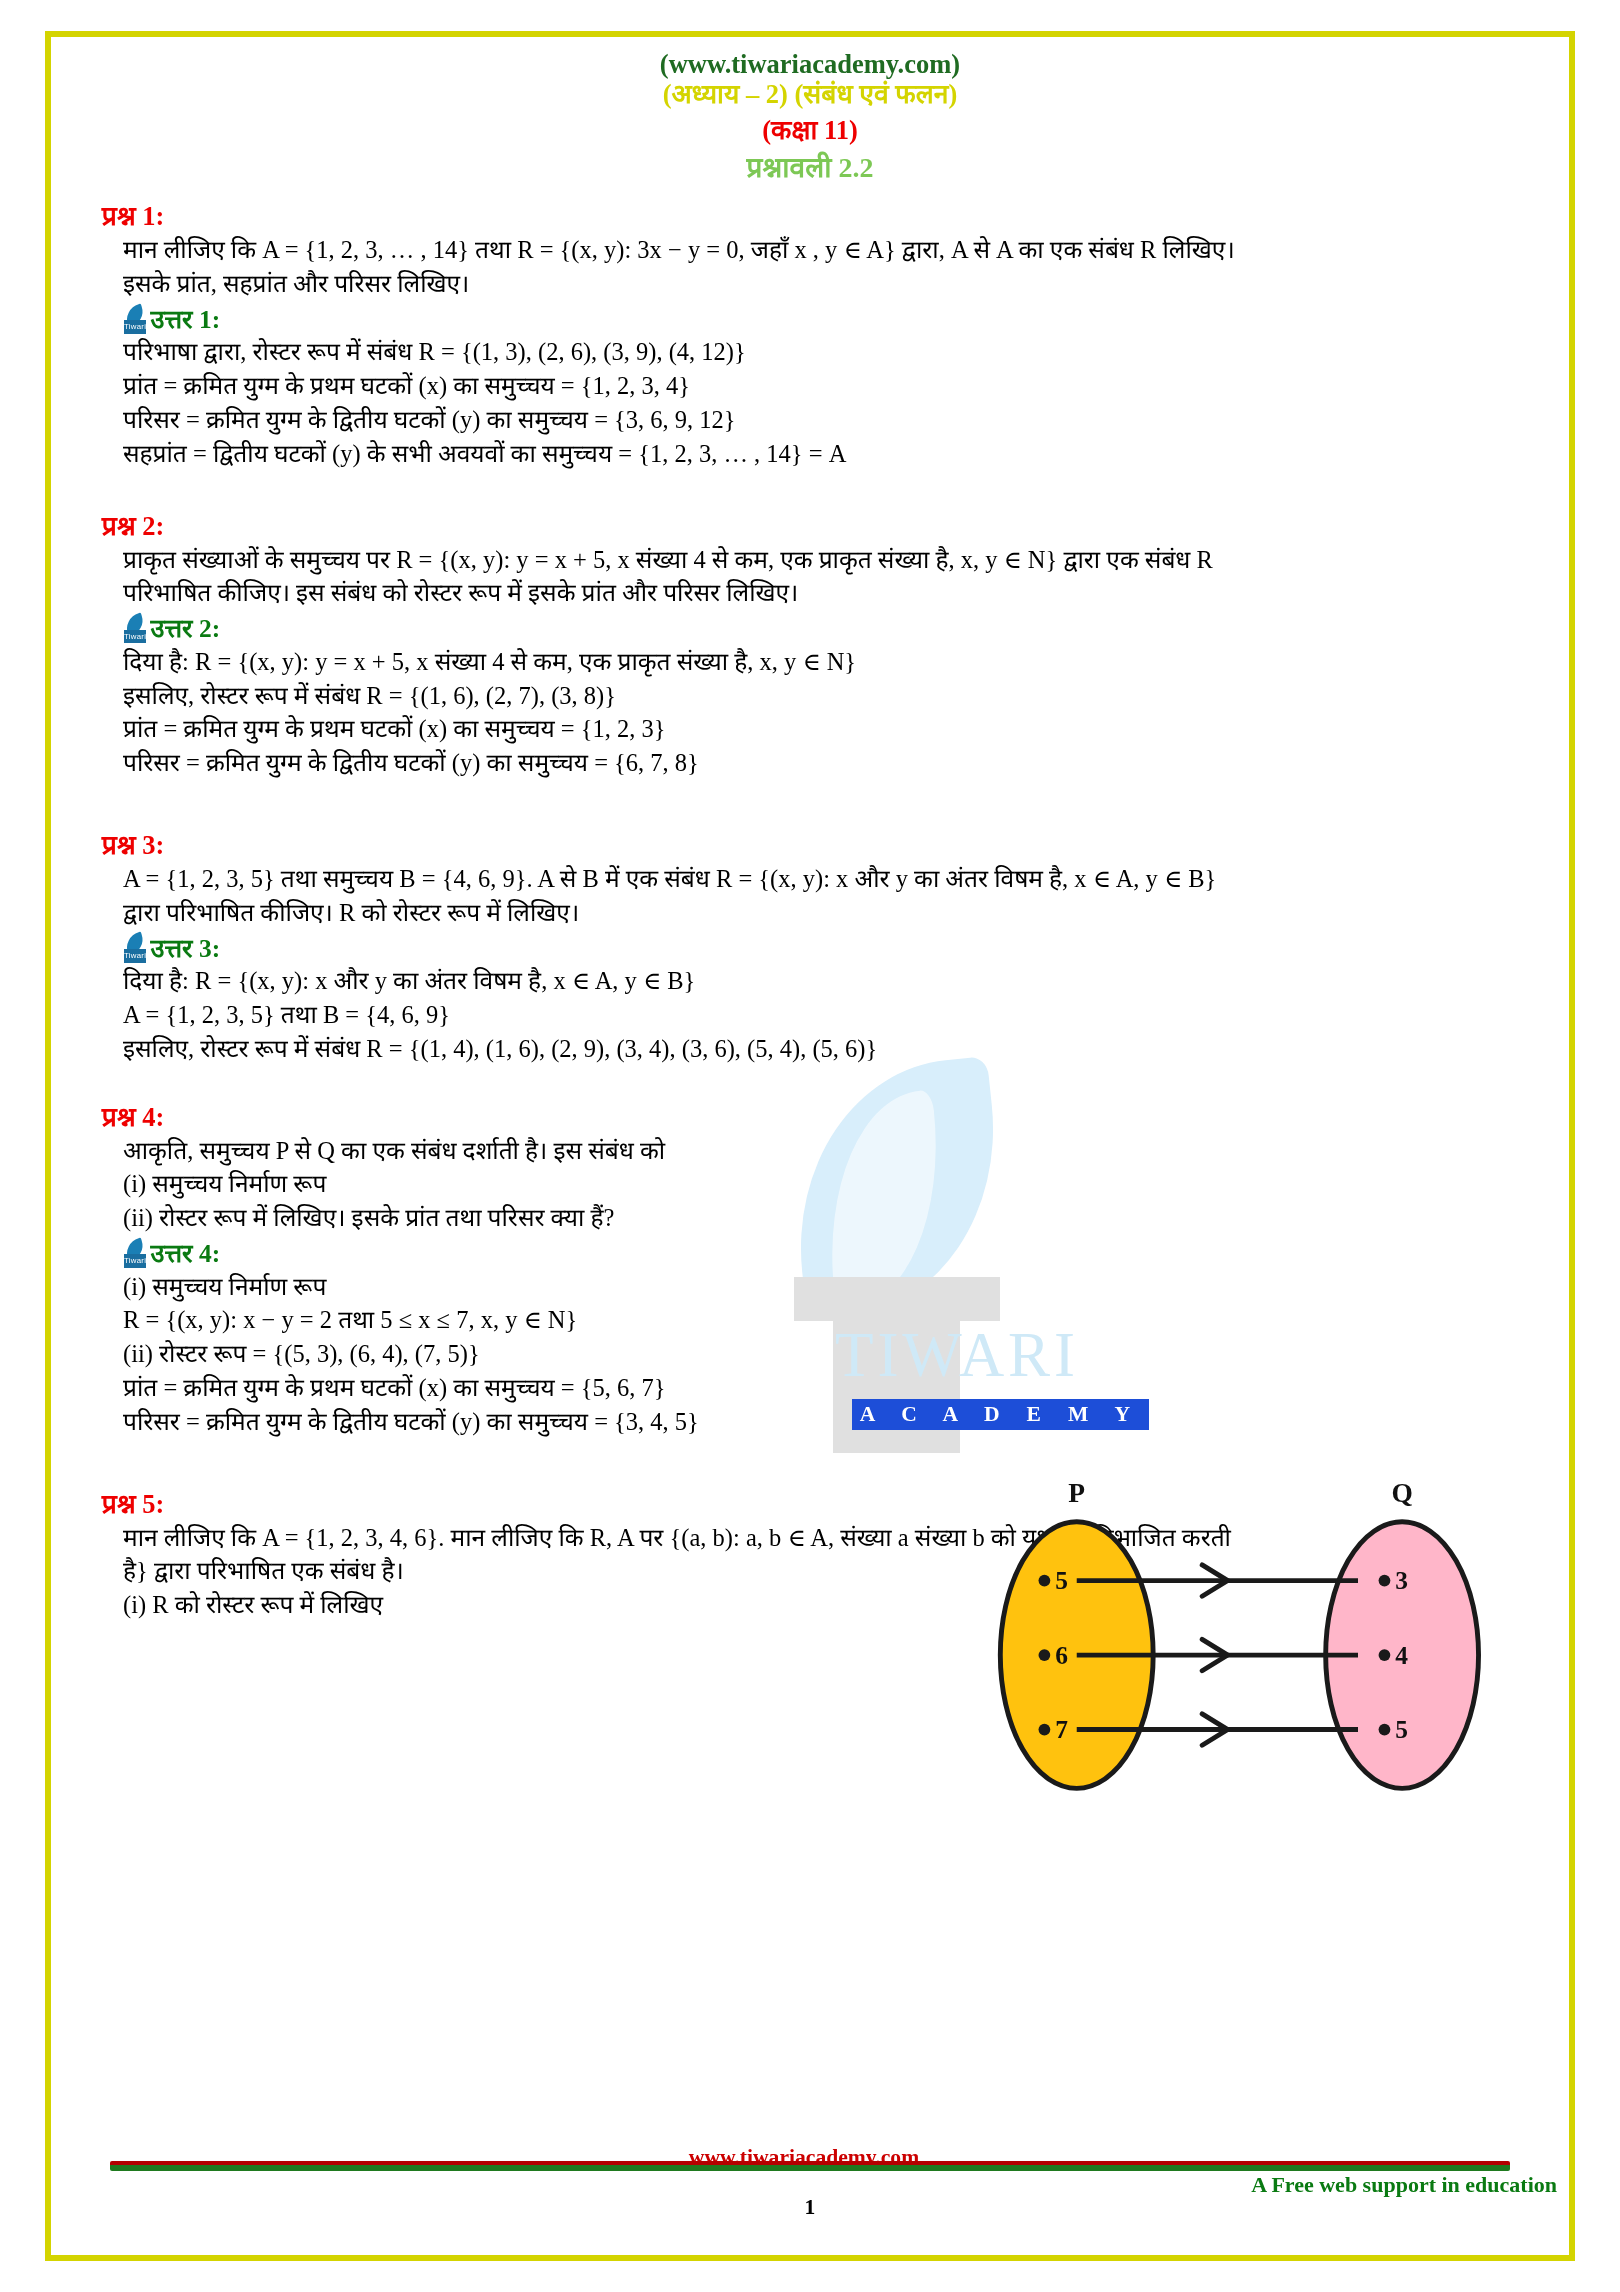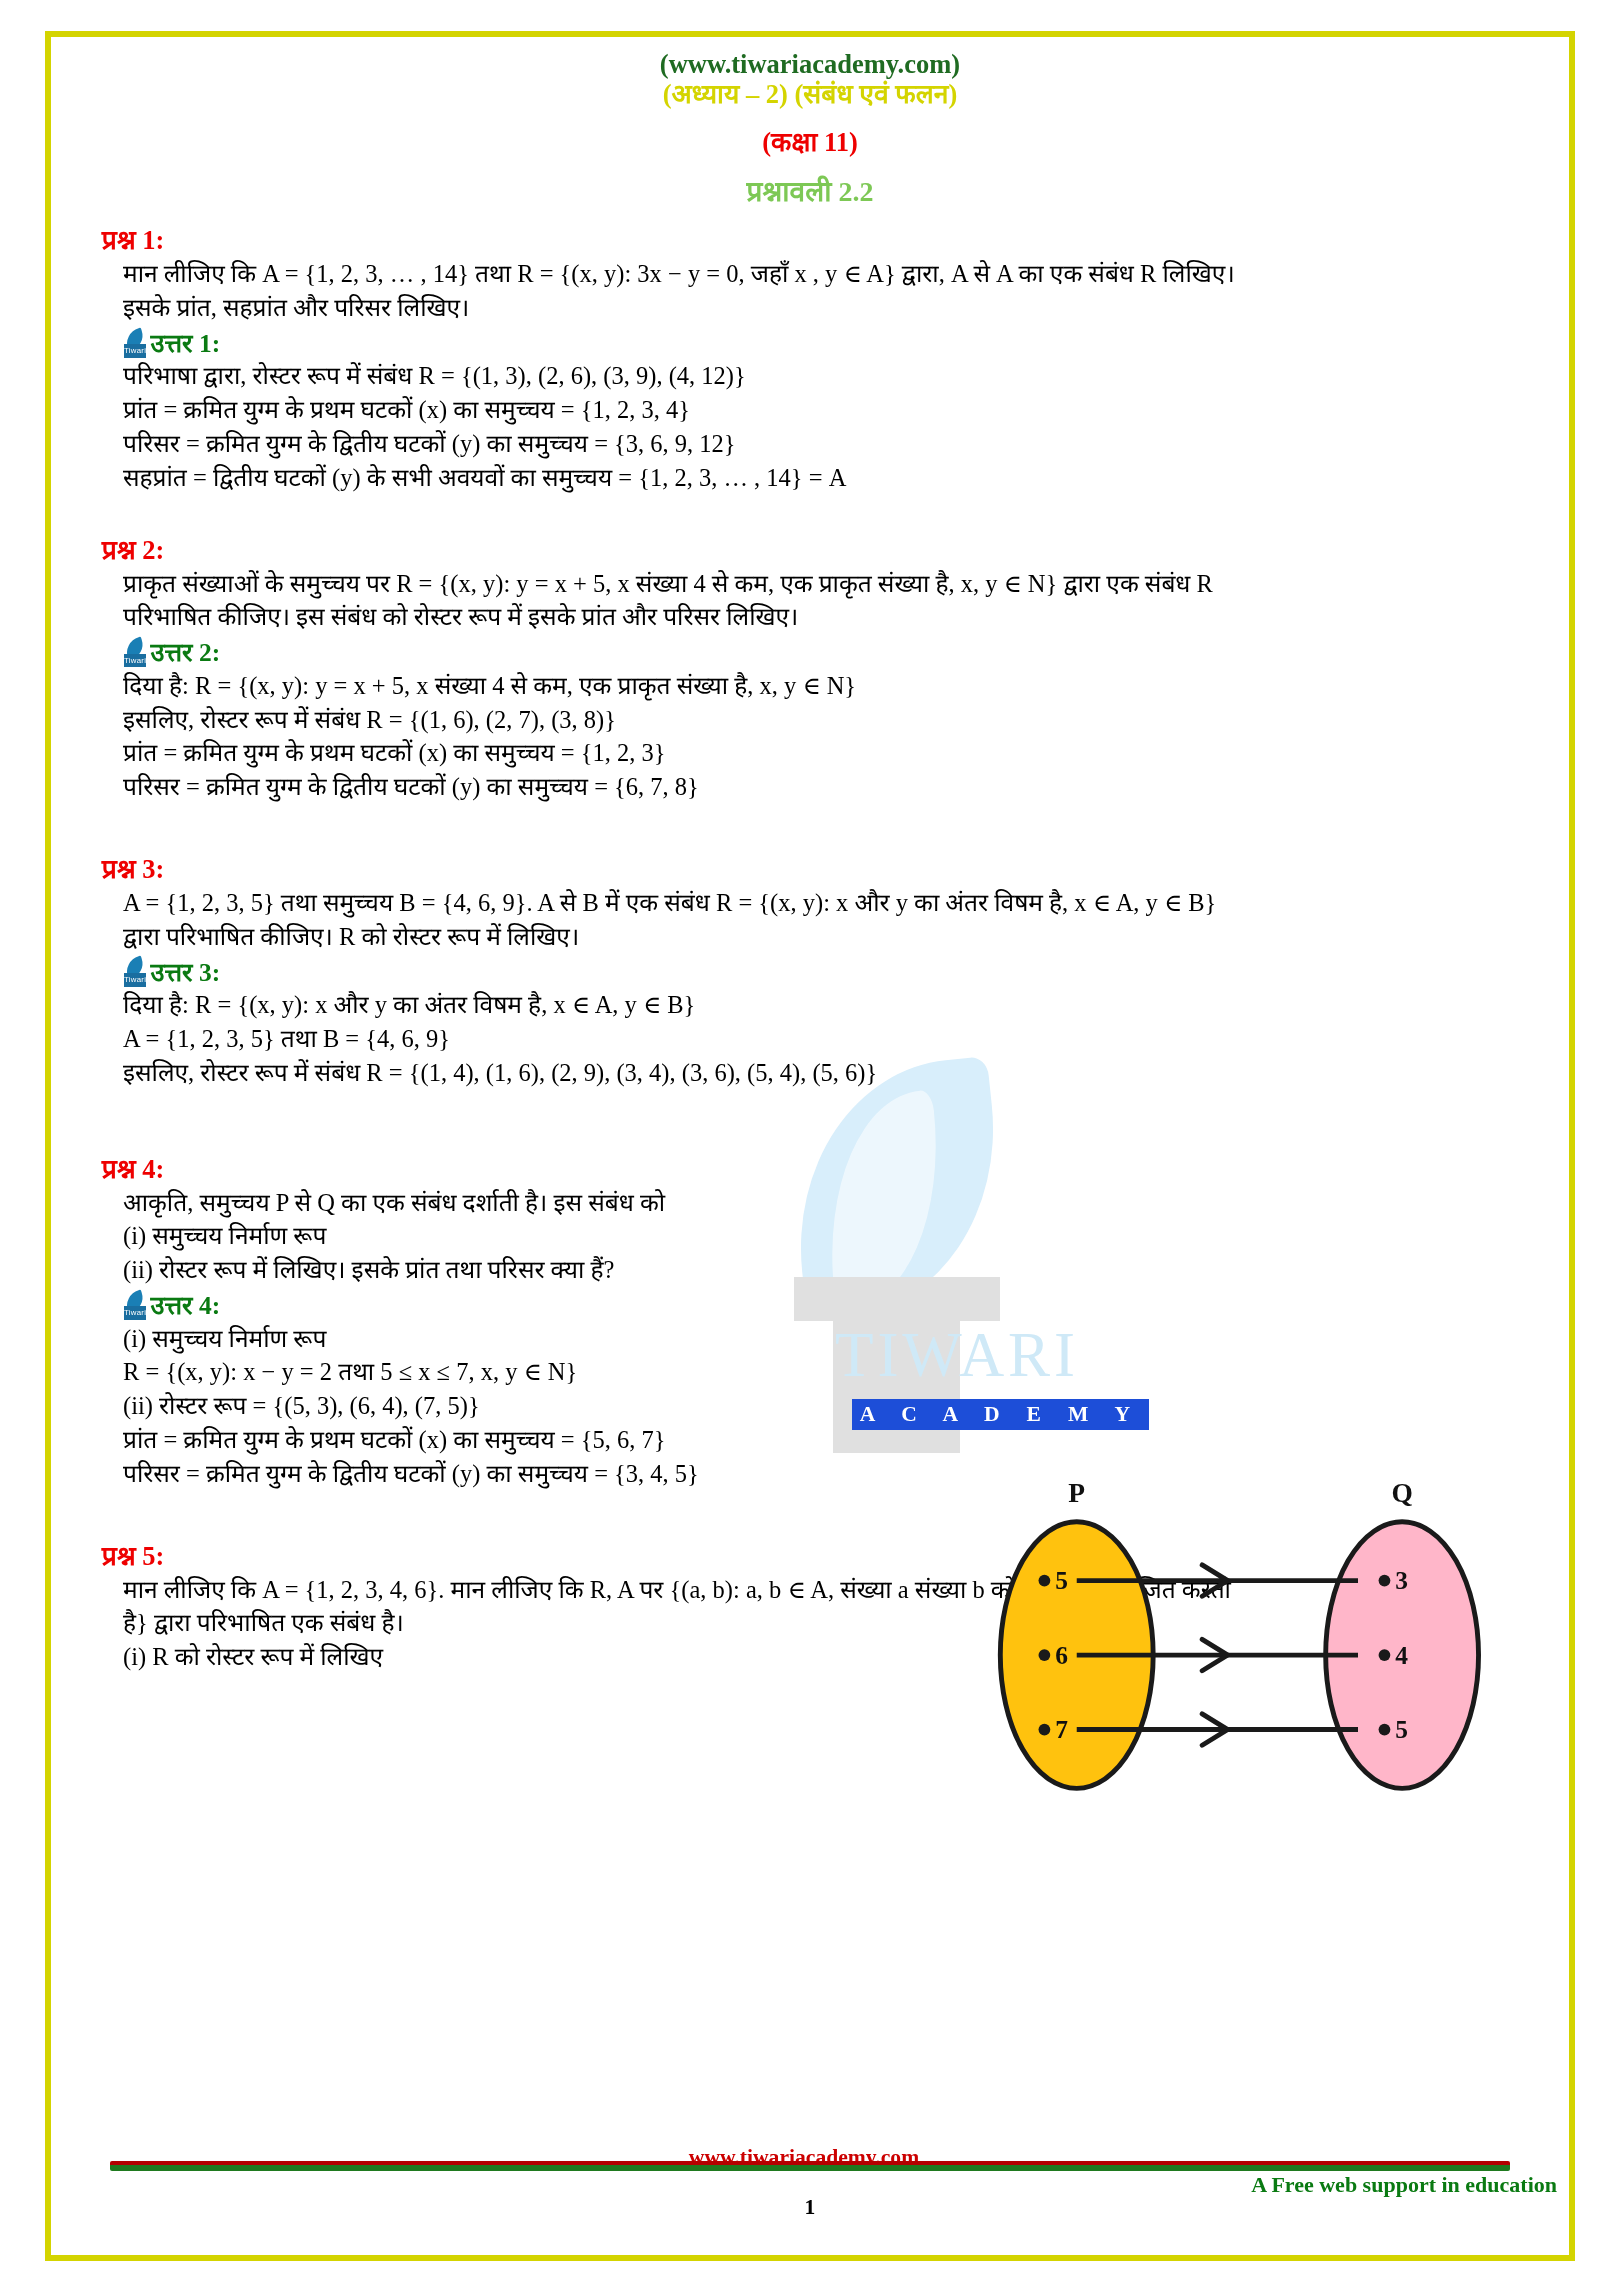--- a/index.html
+++ b/index.html
@@ -118,21 +118,21 @@
     font-size: 26.5px;
     line-height: 1.2;
     margin: 0;
   }
   .doc-class {
     text-align: center;
     color: #ee0000;
     font-weight: 700;
     font-size: 26.5px;
     line-height: 1.2;
-    margin: 16px;
+    margin: 4px;
   }
   .doc-exercise {
     text-align: center;
     color: #7dc855;
     font-weight: 700;
     font-size: 28px;
     line-height: 1.2;
     margin: 2px 0 5.9px 0;
   }
 
@@ -310,21 +310,21 @@
               <span class="f-leaf"></span>
               <span class="f-stem">Tiwari</span>
             </span>
           <span class="a-label">उत्तर 3:</span>
         </div>
         <div class="body-line">दिया है:  R = {(x, y): x और y का अंतर विषम है, x ∈ A, y ∈ B}</div>
         <div class="body-line">A = {1, 2, 3, 5} तथा  B = {4, 6, 9}</div>
         <div class="body-line">इसलिए, रोस्टर रूप में संबंध R = {(1, 4), (1, 6), (2, 9), (3, 4), (3, 6), (5, 4), (5, 6)}</div>
       </div>
 
-      <div class="qa-block" style="margin-top:63px;">
+      <div class="qa-block" style="margin-top:35px;">
         <div class="q-head">प्रश्न 4:</div>
         <div class="body-line">आकृति, समुच्चय P से Q का एक संबंध दर्शाती है। इस संबंध को</div>
         <div class="body-line">(i) समुच्चय निर्माण रूप</div>
         <div class="body-line">(ii) रोस्टर रूप में लिखिए। इसके प्रांत तथा परिसर क्या हैं?</div>
         <div class="a-head">
           <span class="feather-icon">
               <span class="f-leaf"></span>
               <span class="f-stem">Tiwari</span>
             </span>
           <span class="a-label">उत्तर 4:</span>

